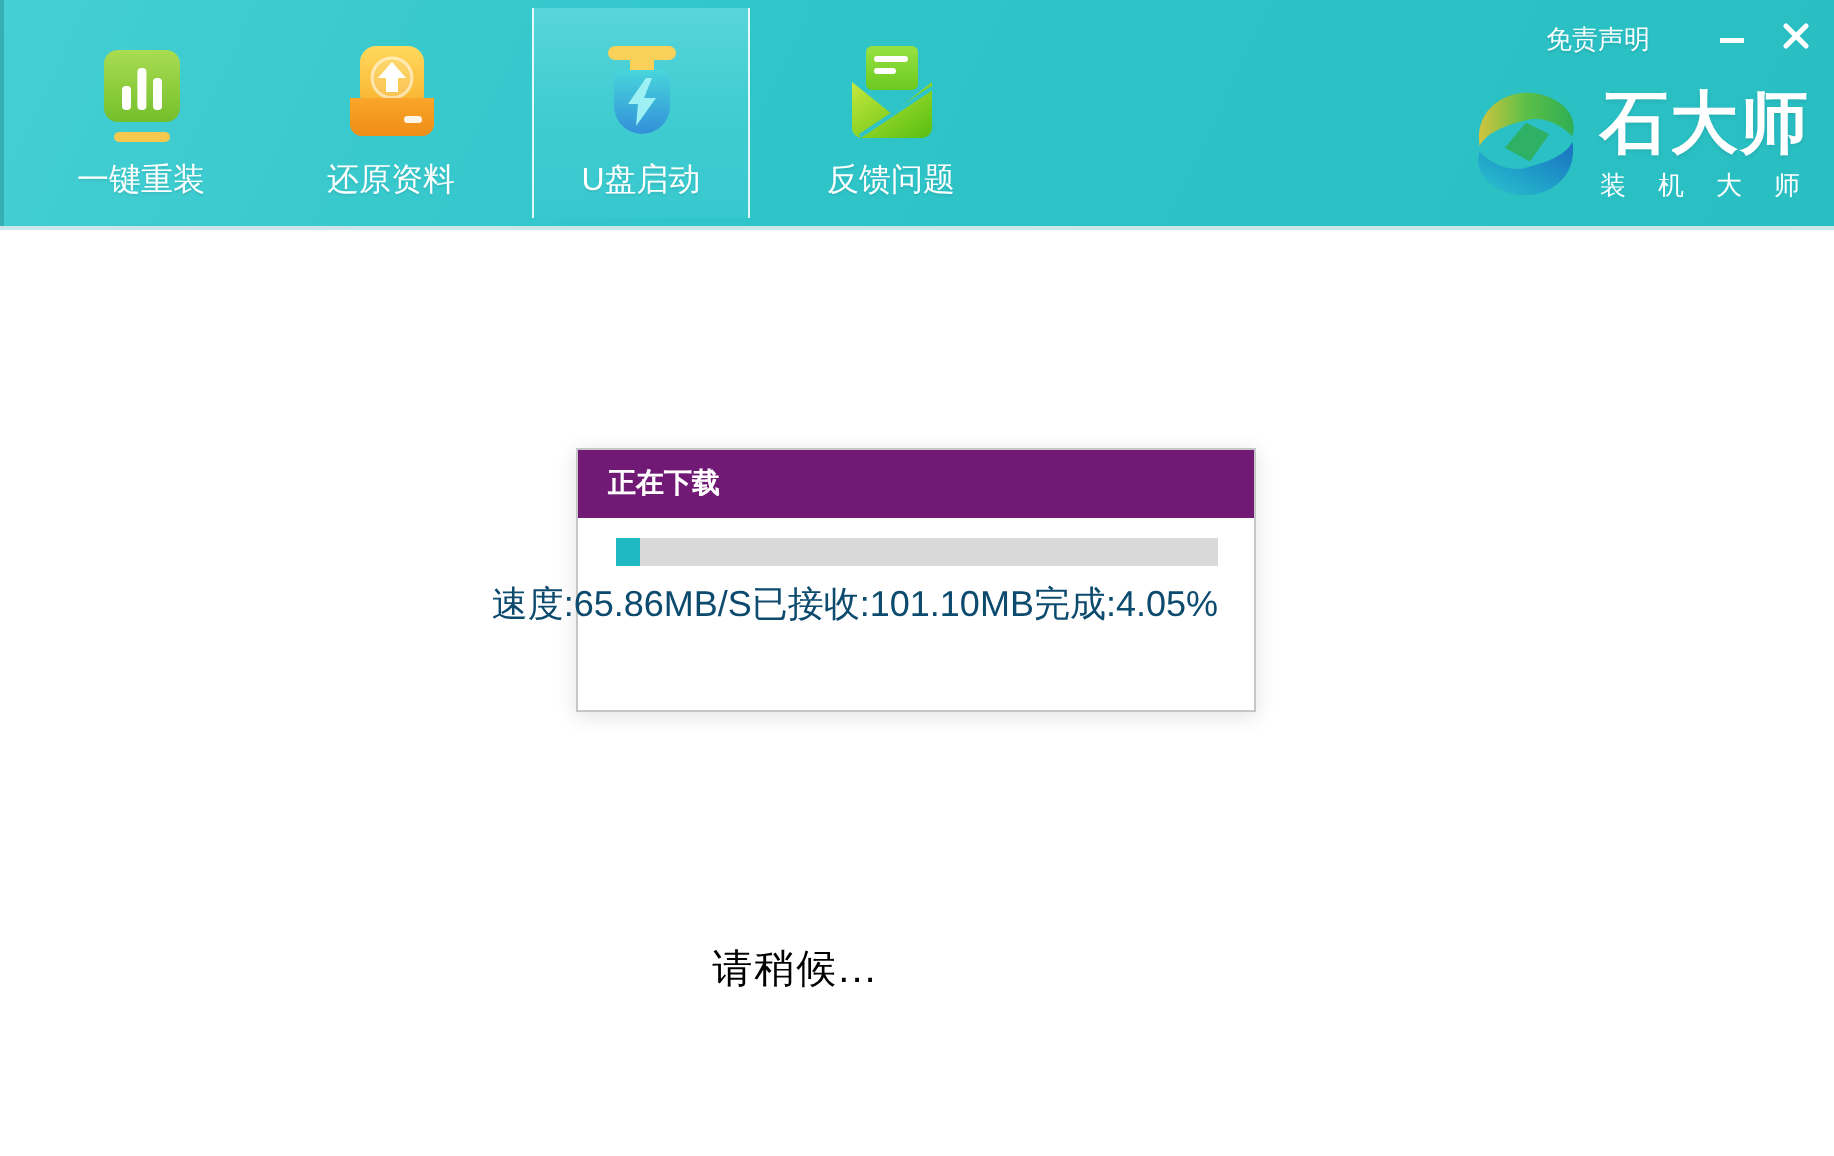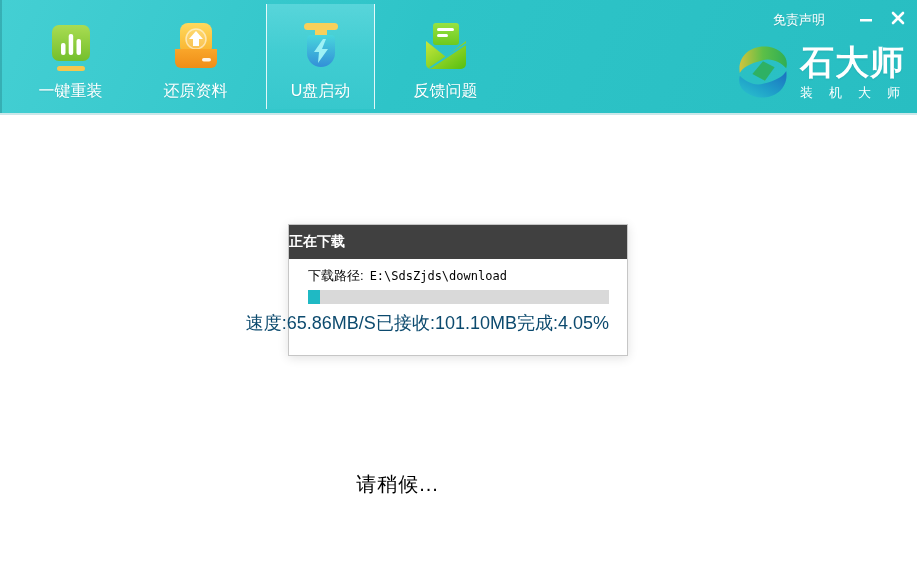--- a/index.html
+++ b/index.html
@@ -50,21 +50,21 @@
   .logo-subtitle {
     color:#ffffff; font-size:13px; margin-top:3px; letter-spacing:16px; margin-right:-16px; white-space:nowrap;
   }
 
   
   .dialog {
     position:absolute; left:288px; top:224px; width:340px; height:132px;
     background:#ffffff; border:1px solid #c6c6c6; box-shadow:0 2px 10px rgba(0,0,0,0.12);
   }
   .dialog-header {
-    height:34px; background:#404040; display:flex; align-items:center; 
+    height:34px; background:#701a75; display:flex; align-items:center; padding-left:15px;
   }
   .dialog-title { color:#ffffff; font-size:14px; font-weight:bold; }
   .dialog-body { padding:10px 19px 0 19px; }
   .info-row { display:flex; font-size:13px; color:#000; height:14px; line-height:14px; margin-bottom:7px; white-space:nowrap; }
   .info-label { margin-right:6px; }
   .info-value { font-family:"DejaVu Sans Mono","Liberation Mono",monospace; font-size:12px; }
   .progress-track { width:301px; height:14px; background:#d9d9d9; margin-bottom:7px; }
   .progress-fill { height:14px; background:#1fb9c4; width:0; }
   .stats-row { width:301px; display:flex; justify-content:flex-end; font-size:18px; color:#0c4a6e; white-space:nowrap; }
 
@@ -206,24 +206,20 @@
   </div>
 
 </div>
 <div class="header-divider"></div>
 
 <div class="dialog">
   <div class="dialog-header">
     <span class="dialog-title">正在下载</span>
   </div>
   <div class="dialog-body">
-    <div class="info-row">
-      <span class="info-label">下载路径:</span>
-      <span class="info-value">E:\SdsZjds\download</span>
-    </div>
     <div class="progress-track">
       <div class="progress-fill" style="width: 4.05%;"></div>
     </div>
     <div class="stats-row">
       <span>速度:65.86MB/S</span>
       <span>已接收:101.10MB</span>
       <span>完成:4.05%</span>
     </div>
   </div>
 </div>

